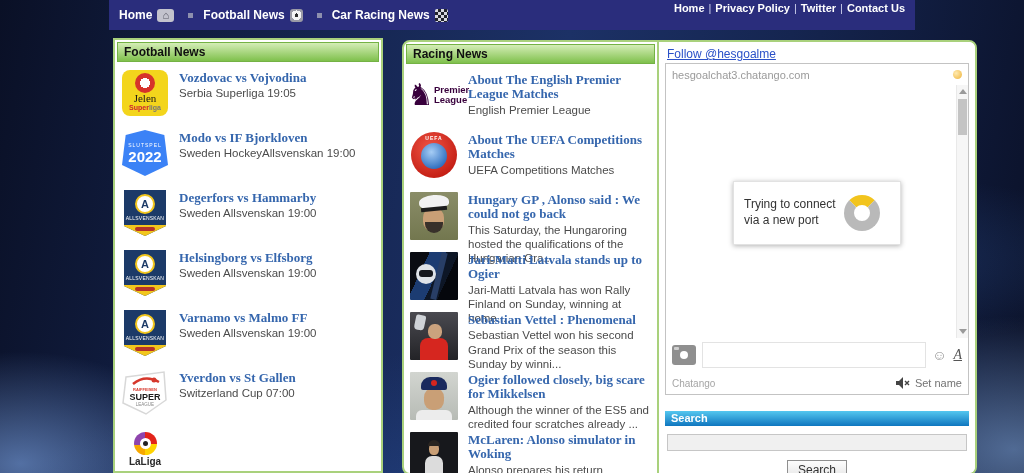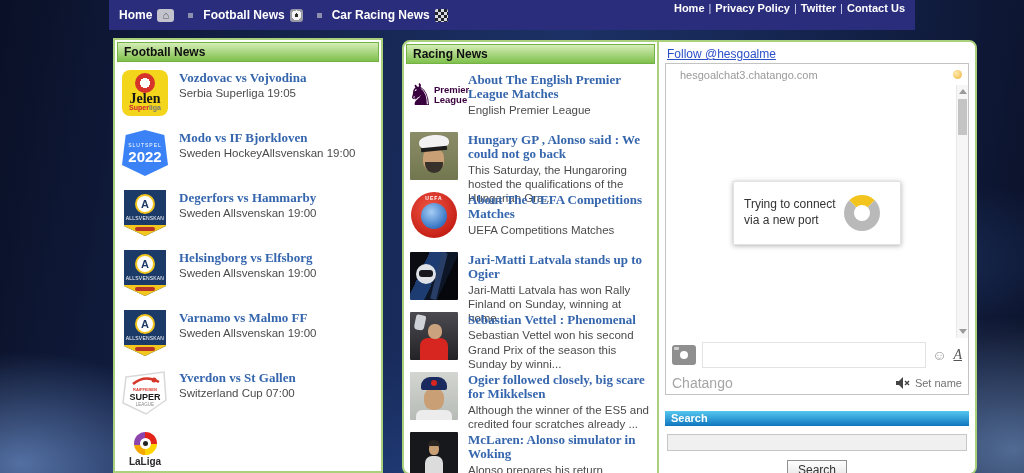--- a/index.html
+++ b/index.html
@@ -49,21 +49,21 @@
   .media { width:56px; flex:none; display:flex; justify-content:center; }
   .txt { padding:1px 2px 0 6px; }
   .title { font-family:"Liberation Serif", serif; font-weight:bold; font-size:13px; color:#3566ad; line-height:1.1; cursor:pointer; }
   .sub { font-size:11.5px; color:#4b4b4b; line-height:1.25; margin-top:1px; }
 
   
   .lg { position:relative; overflow:hidden; }
   .lg-jelen { width:46px; height:46px; background:#f3d51c; border-radius:8px; text-align:center; }
   .jelen-ball { width:20px; height:20px; margin:3px auto 0; border-radius:50%;
     background:radial-gradient(circle at 50% 50%, #fff 0 5px, #d6332a 5px); }
-  .jelen-t1 { font-family:"Liberation Serif", serif; font-weight:bold; font-size:14px; color:#181818; line-height:11px; }
+  .jelen-t1 { font-family:"Liberation Serif", serif; font-weight:normal; font-size:11px; color:#181818; line-height:11px; }
   .jelen-t2 { font-size:7px; font-weight:bold; color:#c23; line-height:8px; }
   .jelen-t2 .g { color:#777; }
 
   .lg-slut { width:46px; height:46px; background:#3b82f6; clip-path:polygon(50% 0,92% 11%,100% 76%,50% 100%,0 76%,8% 11%); text-align:center; color:#fff; }
   .slut-t1 { font-size:5px; letter-spacing:1px; margin-top:12px; line-height:7px; }
   .slut-t2 { font-size:15px; font-weight:bold; line-height:15px; }
 
   .lg-allsv { width:42px; height:46px; background:#1c3a68; clip-path:polygon(0 0,100% 0,100% 78%,50% 100%,0 78%); text-align:center; }
   .allsv-c { width:20px; height:20px; margin:4px auto 1px; border-radius:50%; background:#fff; border:2px solid #f2c61d;
     color:#1c3a68; font-weight:bold; font-size:11px; line-height:16px; }
@@ -109,41 +109,41 @@
   .ph-ogier .face { left:14px; top:16px; width:20px; height:22px; background:#c99f76; border-radius:42%; }
   .ph-ogier .suit { left:6px; top:38px; width:36px; height:10px; background:#ececec; border-radius:6px 6px 0 0; }
   .ph-mclaren { background:#17181c; }
   .ph-mclaren .body { left:15px; top:24px; width:18px; height:24px; background:#dcdcdc; border-radius:7px 7px 0 0; }
   .ph-mclaren .head { left:19px; top:11px; width:10px; height:12px; background:#c99f76; border-radius:45%; }
   .ph-mclaren .hair { left:18px; top:8px; width:12px; height:6px; background:#2a2520; border-radius:6px 6px 0 0; }
 
   
   .follow-link { display:inline-block; font-size:12px; color:#2a50c8; text-decoration:underline; margin:1px 0 2px 2px; cursor:pointer; }
   .chat { border:1px solid #c3c3c3; height:332px; display:flex; flex-direction:column; background:#fff; }
-  .chat-head { height:21px; display:flex; align-items:center; padding:0 6px; font-size:11px; color:#9a9a9a;margin-left:8px; }
+  .chat-head { height:21px; display:flex; align-items:center; padding:0 6px; font-size:11px; color:#9a9a9a; }
   .chat-dot { margin-left:auto; width:9px; height:9px; border-radius:50%; background:radial-gradient(circle at 35% 35%, #ffeab0, #eeb33a); }
   .chat-body { flex:1; position:relative; }
   .chat-scroll { position:absolute; right:0; top:0; bottom:0; width:12px; background:#f6f6f6; border-left:1px solid #e9e9e9; }
   .sc-up, .sc-dn { position:absolute; left:2px; width:0; height:0; border-left:4px solid transparent; border-right:4px solid transparent; }
   .sc-up { top:4px; border-bottom:5px solid #9a9a9a; }
   .sc-dn { bottom:4px; border-top:5px solid #9a9a9a; }
   .chat-thumb { position:absolute; left:1px; right:1px; top:14px; height:36px; background:#c4c4c4; }
   .connect-box { position:absolute; left:50%; top:96px; transform:translateX(-50%); width:168px;
     background:#fff; border:1px solid #e2e2e2; box-shadow:0 1px 5px rgba(0,0,0,.3); padding:13px 10px; display:flex; align-items:center; }
   .connect-text { font-size:12px; color:#333; line-height:1.3; width:92px; }
   .spinner { width:36px; height:36px; margin-left:8px; border-radius:50%; border:10px solid #b9b9b9; border-top-color:#f2c41d; }
   .chat-inputrow { height:34px; display:flex; align-items:center; padding:2px 6px; }
   .cam-btn { width:24px; height:20px; background:#8f8f8f; border-radius:3px; position:relative; flex:none; cursor:pointer; }
   .cam-btn .lens { position:absolute; left:8px; top:6px; width:8px; height:8px; border-radius:50%; background:#fff; }
   .cam-btn .nub { position:absolute; left:2px; top:2px; width:5px; height:3px; background:#cfcfcf; border-radius:1px; }
   .chat-input { flex:1; height:26px; border:1px solid #e3e3e3; background:#fff; margin:0 6px; font-size:12px; padding:0 4px; outline:none; }
   .smiley { font-size:14px; color:#8a8a8a; margin-right:7px; cursor:pointer; line-height:14px; }
   .font-a { font-family:"Liberation Serif", serif; font-size:14px; font-style:italic; color:#555; text-decoration:underline; cursor:pointer; }
   .chat-foot { height:22px; display:flex; align-items:center; padding:0 6px; }
-  .brand { font-size:14px; color:#a5a5a5; cursor:pointer; }
+  .brand { font-size:10px; color:#a5a5a5; cursor:pointer; }
   .foot-right { margin-left:auto; display:flex; align-items:center; }
   .mute-ic { margin-right:5px; cursor:pointer; }
   .setname { font-size:11px; color:#737373; cursor:pointer; }
 
   
   .search-box { margin-top:16px; }
   .search-head { height:15px; background:linear-gradient(#55c7ef,#0f76bf); color:#fff; font-size:11px; font-weight:bold; padding:1px 6px; }
   .search-body { padding:6px 2px 0 2px; }
   .search-input { width:100%; height:17px; background:#f0f0f0; border:1px solid #c6c6c6; outline:none; font-size:11px; padding:0 3px; }
   .search-btn { display:block; margin:9px auto 0; font-size:12px; color:#333; background:linear-gradient(#fdfdfd,#e4e4e4);
@@ -297,43 +297,43 @@
         </div>
           </div>
         <div class="txt">
           <div class="title">About The English Premier League Matches</div>
           <div class="sub">English Premier League</div>
         </div>
       </div>
 
       <div class="item">
         <div class="media">
+            <div class="lg-uefa">
+          <span class="uefa-t">UEFA</span>
+          <span class="uefa-globe"></span>
+        </div>
+          </div>
+        <div class="txt">
+          <div class="title">About The UEFA Competitions Matches</div>
+          <div class="sub">UEFA Competitions Matches</div>
+        </div>
+      </div>
+
+      <div class="item">
+        <div class="media">
             <div class="ph ph-alonso1">
           <span class="face"></span>
               <span class="cap"></span>
               <span class="brim"></span>
               <span class="beard"></span>
         </div>
           </div>
         <div class="txt">
           <div class="title">Hungary GP , Alonso said : We could not go back</div>
           <div class="sub">This Saturday, the Hungaroring hosted the qualifications of the Hungarian Gra...</div>
-        </div>
-      </div>
-
-      <div class="item">
-        <div class="media">
-            <div class="lg-uefa">
-          <span class="uefa-t">UEFA</span>
-          <span class="uefa-globe"></span>
-        </div>
-          </div>
-        <div class="txt">
-          <div class="title">About The UEFA Competitions Matches</div>
-          <div class="sub">UEFA Competitions Matches</div>
         </div>
       </div>
 
       <div class="item">
         <div class="media">
             <div class="ph ph-latvala">
           <span class="bar"></span>
               <span class="helm"></span>
               <span class="visor"></span>
         </div>

